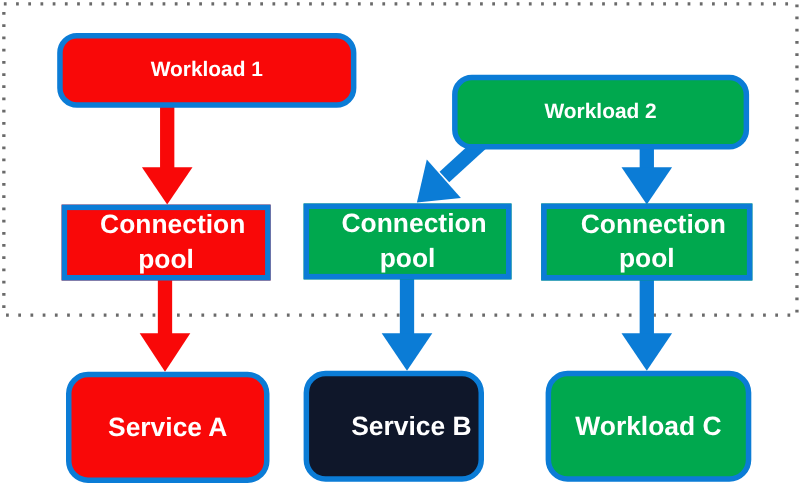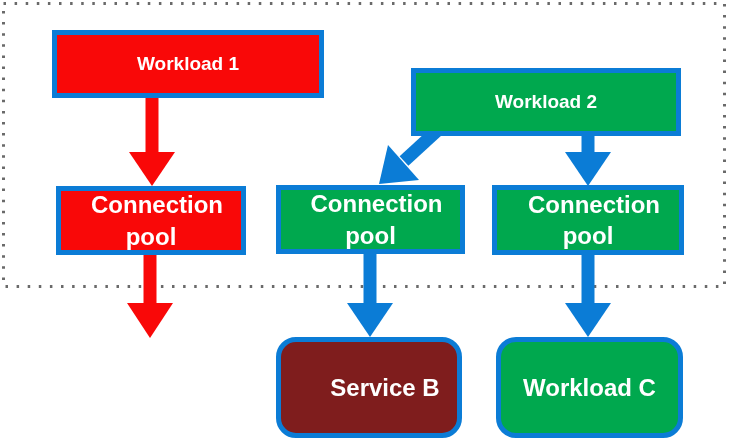--- a/index.html
+++ b/index.html
@@ -39,21 +39,21 @@
     border: 5px solid var(--blue, #0b7cd6);
     display: flex;
     align-items: center;
     justify-content: center;
     text-align: center;
     color: var(--label-text, #fff);
     font-weight: bold;
     font-size: 24px;
     line-height: 1.3;
   }
-  .node--workload { font-size: 19px; }
+  .node--workload { font-size: 19px; border-radius: 18px; }
   .node--service { border-radius: 20px; }
   .node--pool .node-label { max-width: 120px; }
 </style>
 </head>
 <body>
 
 <div class="stage">
 
   <svg class="canvas-layer" viewBox="0 0 729 443">
     <rect class="boundary-rect" x="3.5" y="3.5" width="721" height="283"></rect>
@@ -102,22 +102,25 @@
   </div>
 
   <div class="node node--pool" style="left: 276px; top: 185px; width: 189px; height: 69px; background-color: rgb(0, 168, 78);">
     <span class="node-label">Connection pool</span>
   </div>
 
   <div class="node node--pool" style="left: 492px; top: 185px; width: 192px; height: 70px; background-color: rgb(0, 168, 78);">
     <span class="node-label">Connection pool</span>
   </div>
 
+  <div class="node node--service" style="left: 60px; top: 338px; width: 185px; height: 101px; background-color: rgb(249, 8, 8);">
+    <span class="node-label">Service A</span>
+  </div>
 
-  <div class="node node--service" style="left: 276px; top: 337px; width: 186px; height: 101px; background-color: #7f1d1d; padding-left: 32px;">
+  <div class="node node--service" style="left: 276px; top: 337px; width: 164px; height: 101px; background-color: #0f172a; padding-left: 32px;">
     <span class="node-label">Service B</span>
   </div>
 
   <div class="node node--service" style="left: 496px; top: 337px; width: 187px; height: 101px; background-color: rgb(0, 168, 78);">
     <span class="node-label">Workload C</span>
   </div>
 
 </div>
 
 </body></html>

